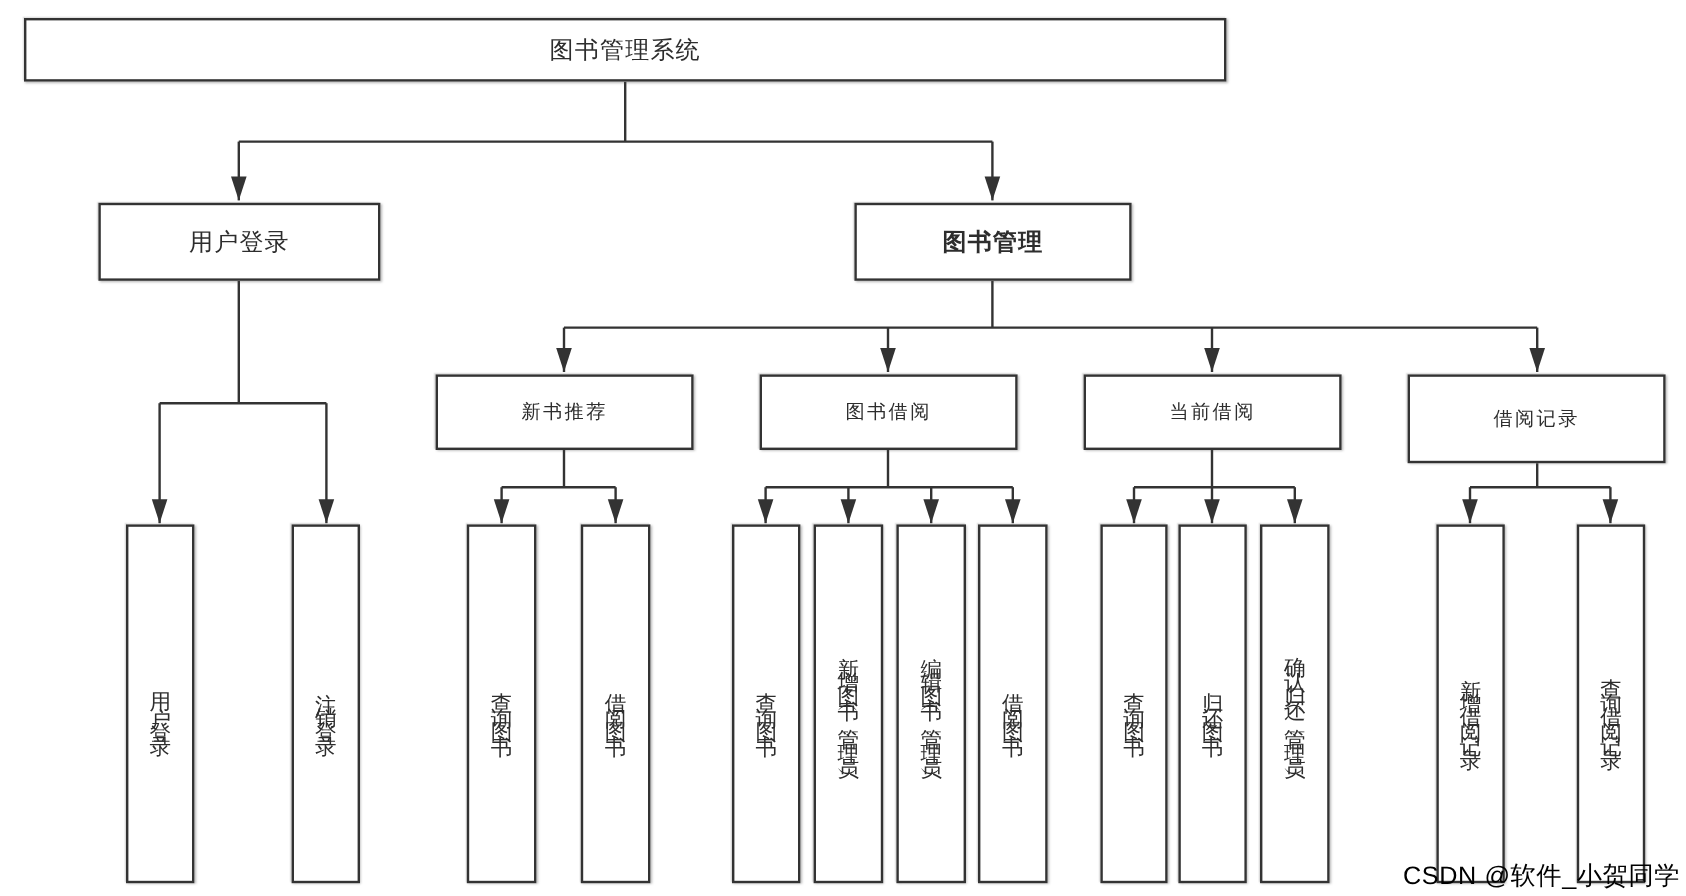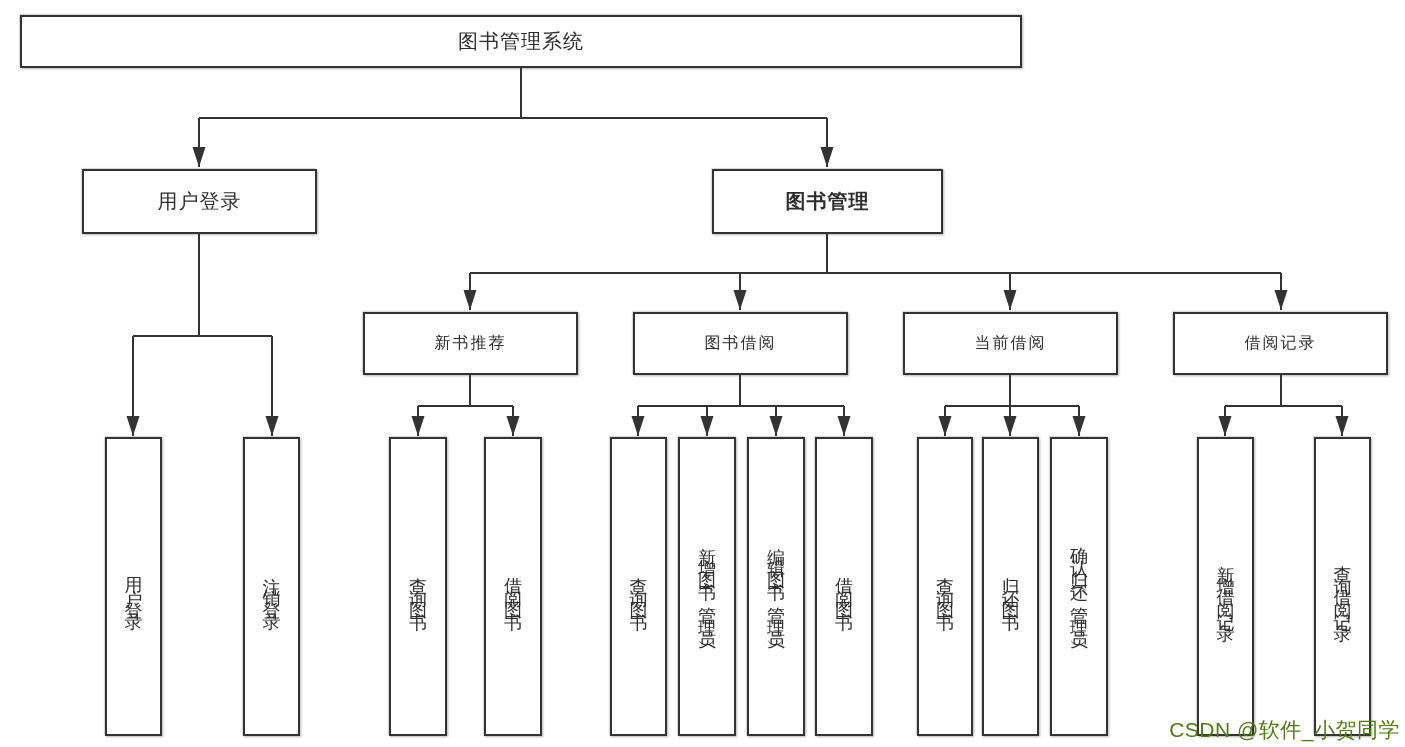--- a/index.html
+++ b/index.html
@@ -41,40 +41,40 @@
     height: 299px;
     white-space: normal;
   }
   
   .n-root  { left: 20px;   top: 15px;  width: 1002px; height: 53px; font-size: 20px; }
   .n-login { left: 82px;   top: 169px; width: 235px;  height: 65px; }
   .n-mgmt  { left: 712px;  top: 169px; width: 231px;  height: 65px; font-weight: bold; }
   .n-l3a   { left: 363px;  top: 312px; width: 215px;  height: 63px; }
   .n-l3b   { left: 633px;  top: 312px; width: 215px;  height: 63px; }
   .n-l3c   { left: 903px;  top: 312px; width: 215px;  height: 63px; }
-  .n-l3d   { left: 1173px; top: 312px; width: 215px;  height: 63px; }
+  .n-l3d   { left: 1173px; top: 312px; width: 215px;  height: 74px; }
   .lf1  { left: 105px;  width: 57px; }
   .lf2  { left: 243px;  width: 57px; }
   .lf3  { left: 389px;  width: 58px; }
   .lf4  { left: 484px;  width: 58px; }
   .lf5  { left: 610px;  width: 57px; }
   .lf6  { left: 678px;  width: 58px; }
   .lf7  { left: 747px;  width: 58px; }
   .lf8  { left: 815px;  width: 58px; }
   .lf9  { left: 917px;  width: 56px; }
   .lf10 { left: 982px;  width: 57px; }
   .lf11 { left: 1050px; width: 58px; }
   .lf12 { left: 1197px; width: 57px; }
   .lf13 { left: 1314px; width: 57px; }
   .watermark {
     position: absolute;
     right: 5px;
     bottom: 3px;
     font-size: 21px;
-    color: #4d7c0f;
+    color: #000000;
     z-index: 3;
     pointer-events: none;
     letter-spacing: 0.5px;
   }
 </style>
 </head>
 <body>
 
 <div class="canvas">
 

